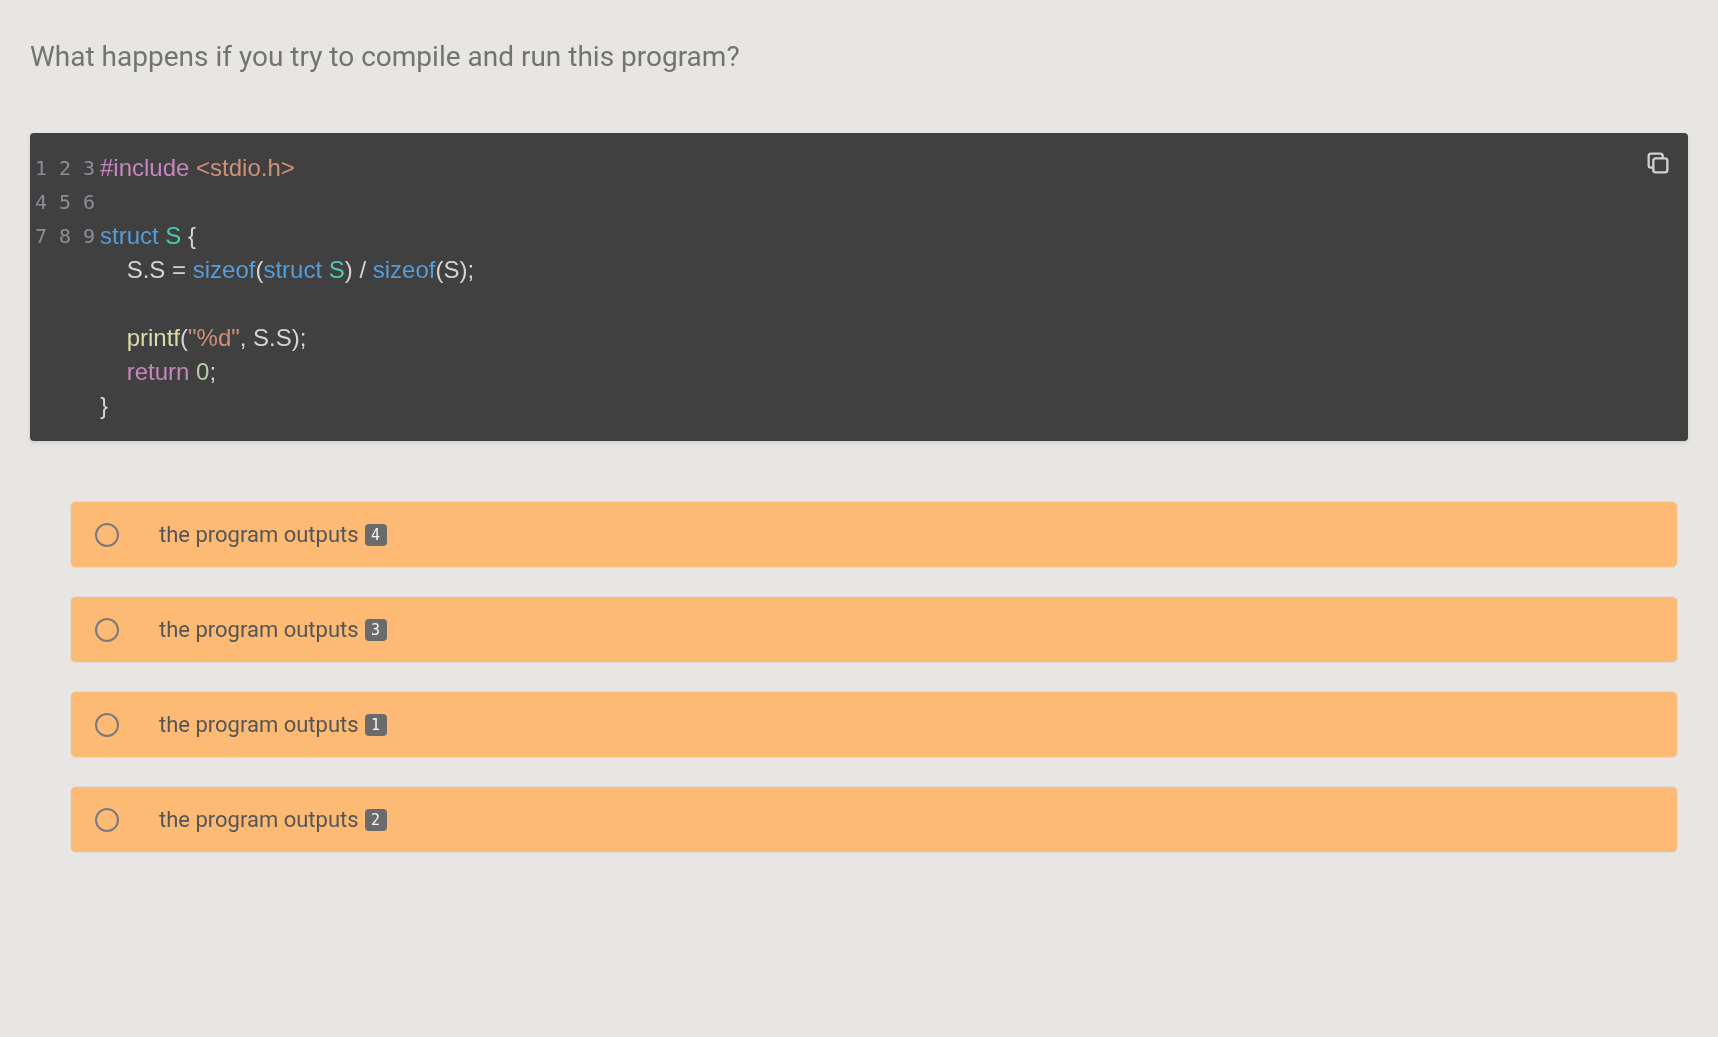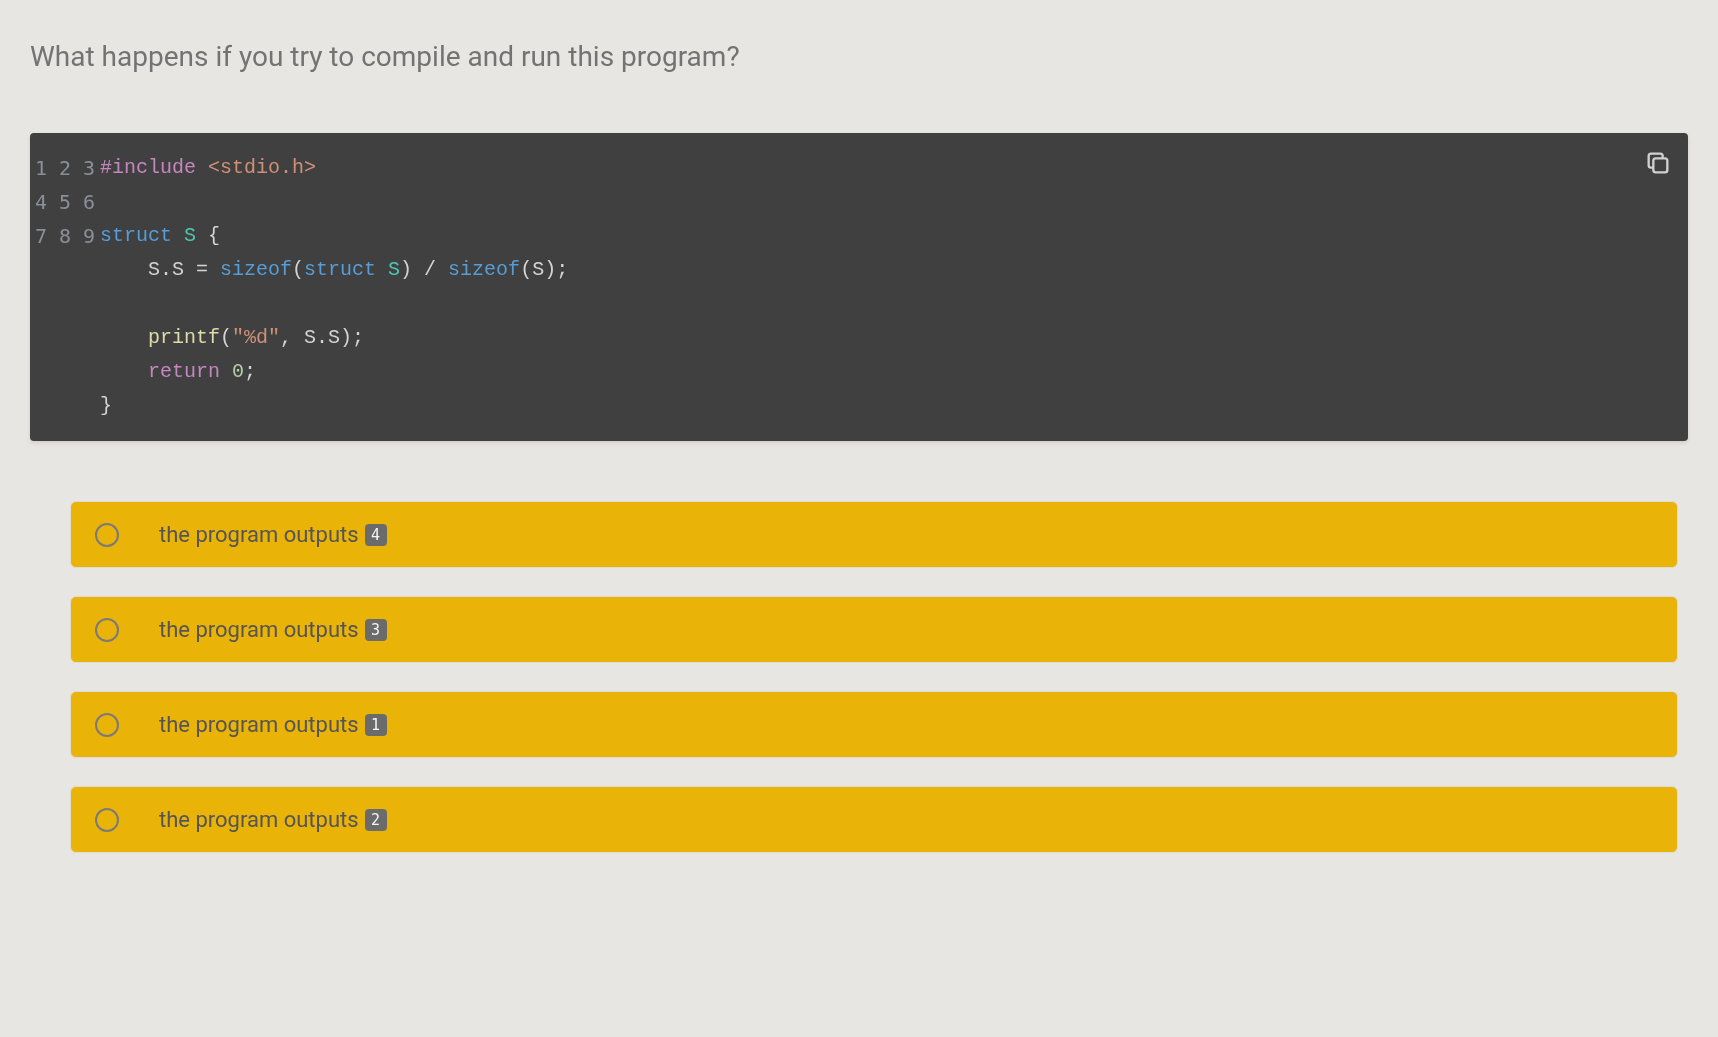--- a/index.html
+++ b/index.html
@@ -29,22 +29,22 @@
     width: 70px;
     text-align: center;
     color: #8a8f98;
     font-family: "Consolas", "Monaco", monospace;
     font-size: 20px;
     line-height: 34px;
     user-select: none;
   }
   .code {
     padding: 18px 0;
-    font-family: Liberation Mono, monospace;
-    font-size: 20px;
+    font-family: Liberation Sans, sans-serif;
+    font-size: 24px;
     line-height: 34px;
     color: #d4d4d4;
     white-space: pre;
     flex: 1;
   }
   .kw-include { color: #c586c0; }
   .kw-header { color: #ce9178; }
   .kw-struct { color: #569cd6; }
   .kw-type   { color: #4ec9b0; }
   .kw-func   { color: #dcdcaa; }
@@ -64,21 +64,21 @@
   }
   .copy-btn svg { width: 100%; height: 100%; }
   .options {
     display: flex;
     flex-direction: column;
     gap: 28px;
     padding-left: 40px;
     padding-right: 10px;
   }
   .option {
-    background: #eab308;
+    background: #fdba74;
     border: 1px solid #dedcd8;
     border-radius: 6px;
     padding: 20px 24px;
     display: flex;
     align-items: center;
     gap: 40px;
     cursor: pointer;
   }
   .radio {
     width: 24px;

